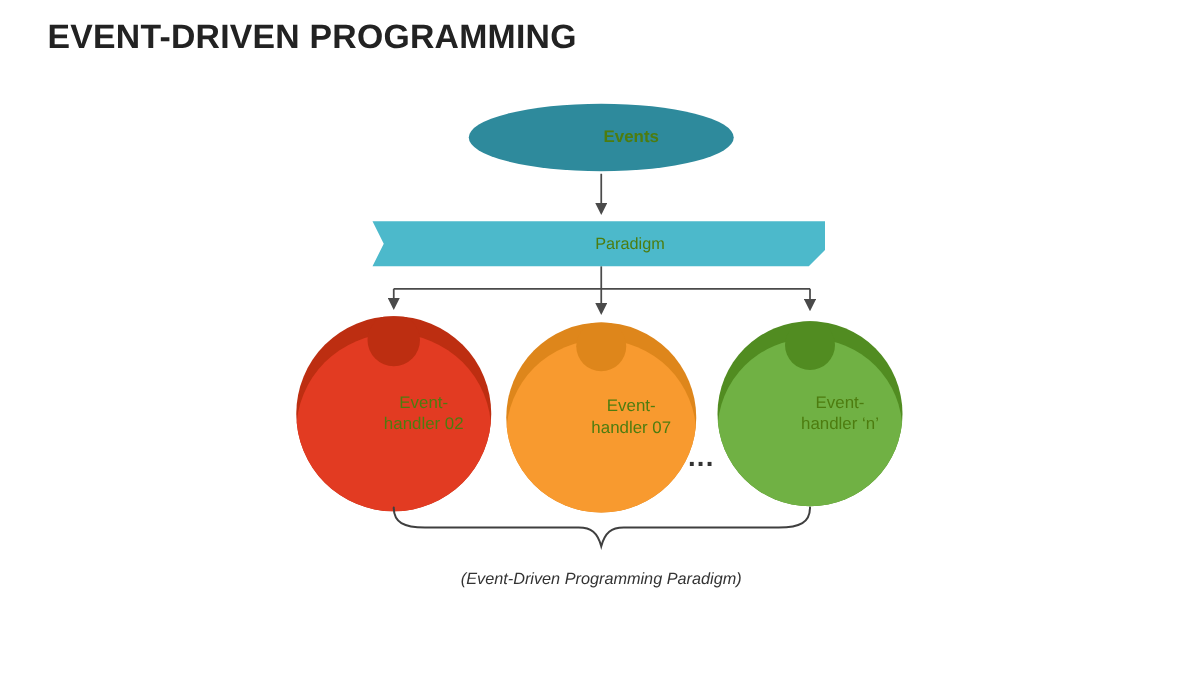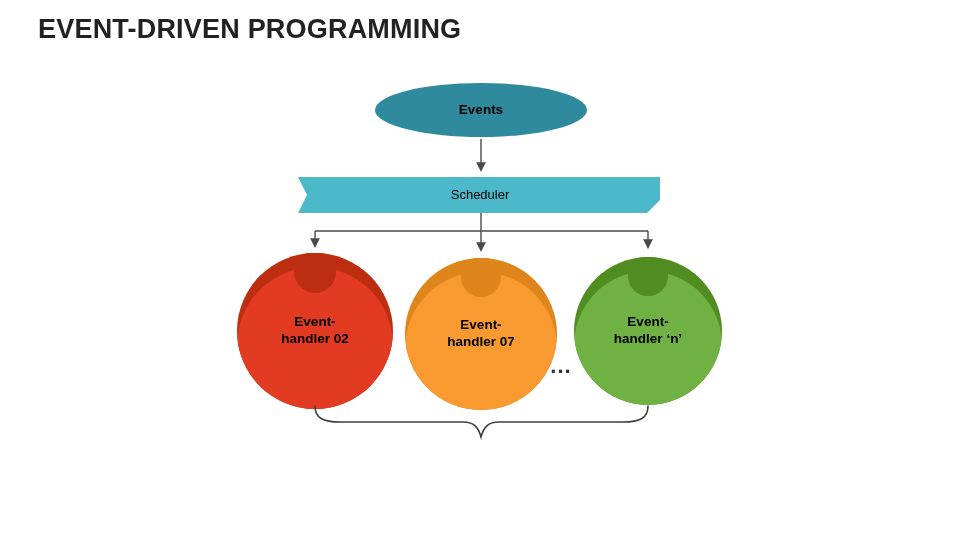--- a/index.html
+++ b/index.html
@@ -29,40 +29,41 @@
   .diagram-svg {
     position: absolute;
     left: 0;
     top: 0;
     width: 960px;
     height: 540px;
   }
   .overlay-label {
     position: absolute;
     transform: translate(-50%, -50%);
-    color: #000000;
+    color: #4d7c0f;
     text-align: center;
     white-space: nowrap;
     line-height: 1.25;
+    margin-left: 24px;
   }
   .events-label {
     left: 481px;
     top: 110px;
     font-size: 13.5px;
     font-weight: 700;
   }
   .scheduler-label {
     left: 480px;
     top: 195px;
     font-size: 13px;
     font-weight: 400;
   }
   .handler-label {
     font-size: 13.5px;
-    font-weight: 700;
+    font-weight: 400;
   }
   .handler-label-1 { left: 315px; top: 331px; }
   .handler-label-2 { left: 481px; top: 334px; }
   .handler-label-3 { left: 648px; top: 331px; }
   .ellipsis-dots {
     position: absolute;
     left: 561px;
     top: 366px;
     transform: translate(-50%, -50%);
     font-size: 22px;
@@ -137,33 +138,34 @@
         <circle cx="648" cy="345" r="74" fill="#70B144"></circle>
         <circle cx="648" cy="276" r="20" fill="#518C21"></circle>
       </g>
     </g>
 
     <path d="M 315 406 C 315 418, 323 422, 340 422 L 463 422 C 473 422, 478 426, 481 437 C 484 426, 489 422, 499 422 L 623 422 C 640 422, 648 418, 648 406" fill="none" stroke="#3F3F3F" stroke-width="1.6" stroke-linecap="round"></path>
   </svg>
 
   <div class="overlay-label events-label">Events</div>
 
-  <div class="overlay-label scheduler-label">Scheduler</div>
+  <div class="overlay-label scheduler-label">Paradigm</div>
 
   <div class="overlay-label handler-label handler-label-1">
     <div>Event-</div>
     <div>handler 02</div>
   </div>
 
   <div class="overlay-label handler-label handler-label-2">
     <div>Event-</div>
     <div>handler 07</div>
   </div>
 
   <div class="overlay-label handler-label handler-label-3">
     <div>Event-</div>
     <div>handler ‘n’</div>
   </div>
 
   <div class="ellipsis-dots">...</div>
 
+  <div class="caption">(Event-Driven Programming Paradigm)</div>
 
 </div>
 
 </body></html>

